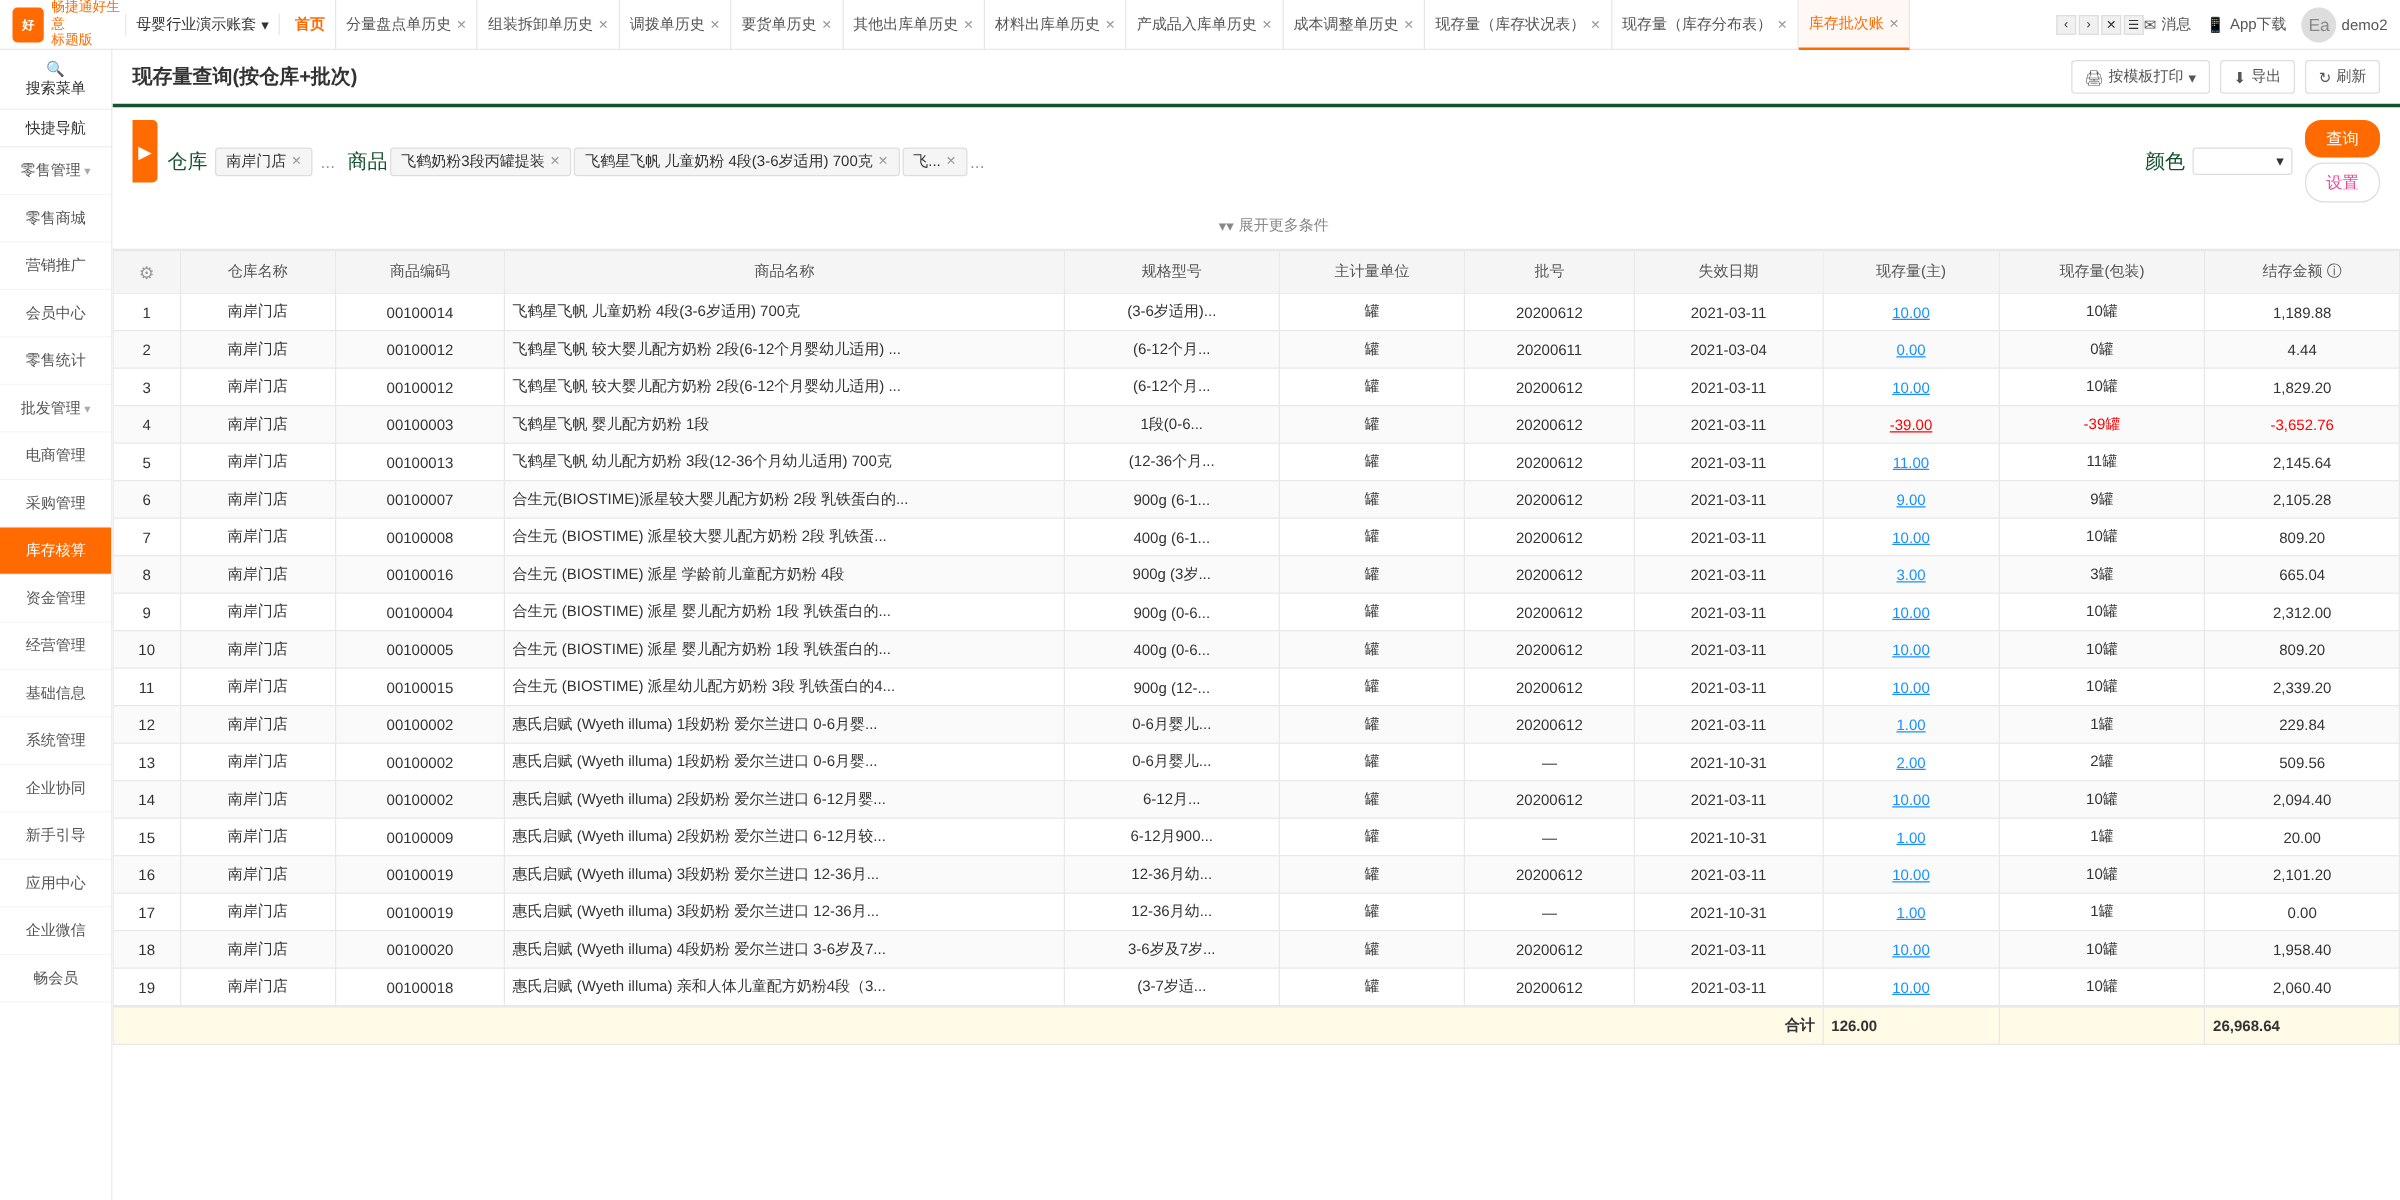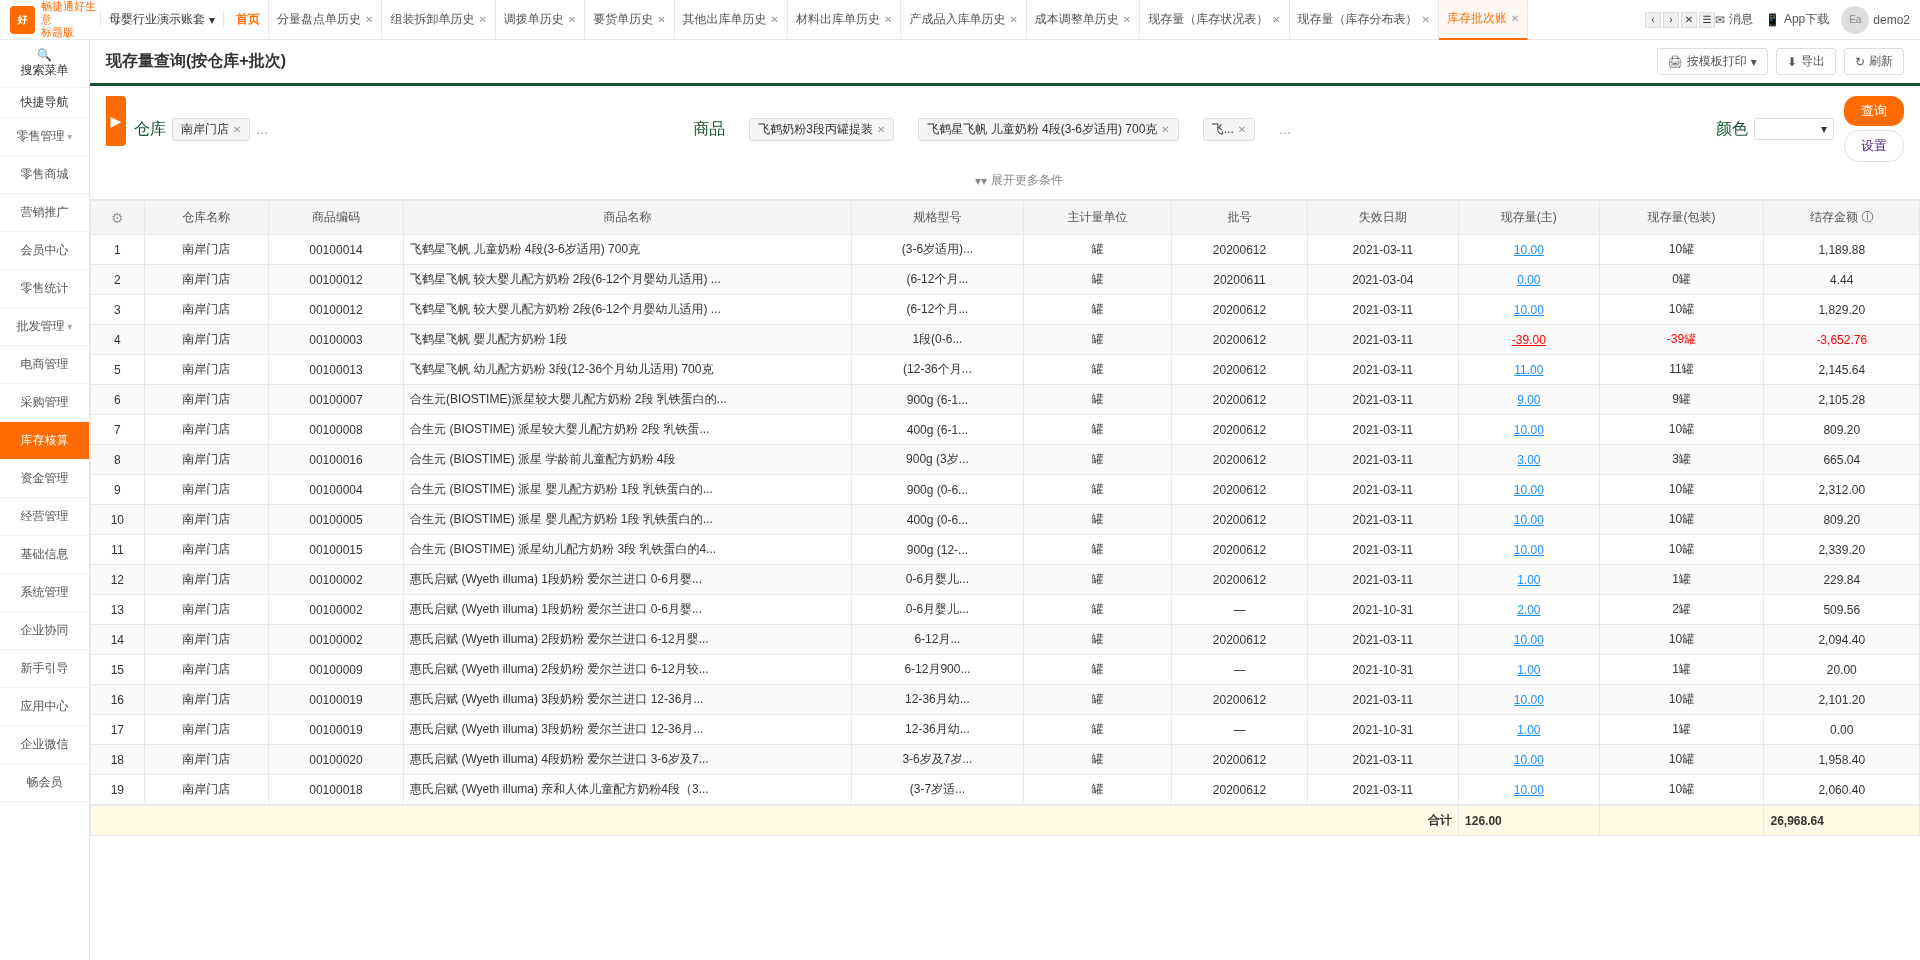--- a/index.html
+++ b/index.html
@@ -66,29 +66,29 @@
     tbody td { padding: 6px; text-align: center; border: 1px solid #e8e8e8; color: #333; white-space: nowrap; }
     tbody td.name-col { text-align: left; max-width: 220px; overflow: hidden; text-overflow: ellipsis; white-space: nowrap; }
     tbody td.num-link { color: #1890ff; text-decoration: underline; cursor: pointer; }
     tbody td.negative { color: #f00; }
     .table-footer { background: #fffbe6; border-top: 2px solid #e8e8e8; }
     .table-footer td { font-weight: bold; color: #333; padding: 6px; border: 1px solid #e8e8e8; }
     .settings-icon { color: #999; cursor: pointer; font-size: 14px; }
 
     
     .btn-query { background: #ff6b00; color: #fff; border: none; padding: 6px 16px; border-radius: 13px; cursor: pointer; font-size: 13px; }
-    .btn-setting { background: #fff; color: #4c1d95; border: 1px solid #ddd; padding: 6px 16px; border-radius: 15px; cursor: pointer; font-size: 13px; }
+    .btn-setting { background: #fff; color: #ec4899; border: 1px solid #ddd; padding: 6px 16px; border-radius: 15px; cursor: pointer; font-size: 13px; }
 
     .query-btns { display: flex; flex-direction: column; gap: 4px; flex-shrink: 0; }
 
     .color-filter { display: flex; align-items: center; gap: 6px; }
     .color-dropdown { border: 1px solid #ddd; padding: 3px 6px; border-radius: 3px; font-size: 12px; background: #fff; min-width: 80px; cursor: pointer; display: flex; align-items: center; justify-content: space-between; }
 
     .filter-warehouse { display: flex; align-items: center; gap: 6px; }
-    .filter-goods { display: flex; align-items: center; gap: 24px; flex: 1; justify-content: center; }
+    .filter-goods { display: flex; align-items: center; gap: 2px; flex: 1; }
   </style>
 </head>
 <body>
 
 <div class="top-bar">
   <div class="logo-area">
     <div class="logo-icon">好</div>
     <div class="logo-text">
       <div>畅捷通好生意</div>
       <div>标题版</div>
@@ -122,21 +122,21 @@
     <div class="top-right-item">
       <span>✉</span>
       <span>消息</span>
     </div>
     <div class="top-right-item">
       <span>📱</span>
       <span>App下载</span>
     </div>
     <div class="top-right-item">
       <div class="avatar">
-        <span style="font-size:10px;color:#888;">Ea</span>
+        <span style="font-size:14px;color:#888;">Ea</span>
       </div>
       <span>demo2</span>
     </div>
   </div>
 </div>
 
 <div class="main-layout">
 
   <div class="sidebar">
     <div class="sidebar-search">

